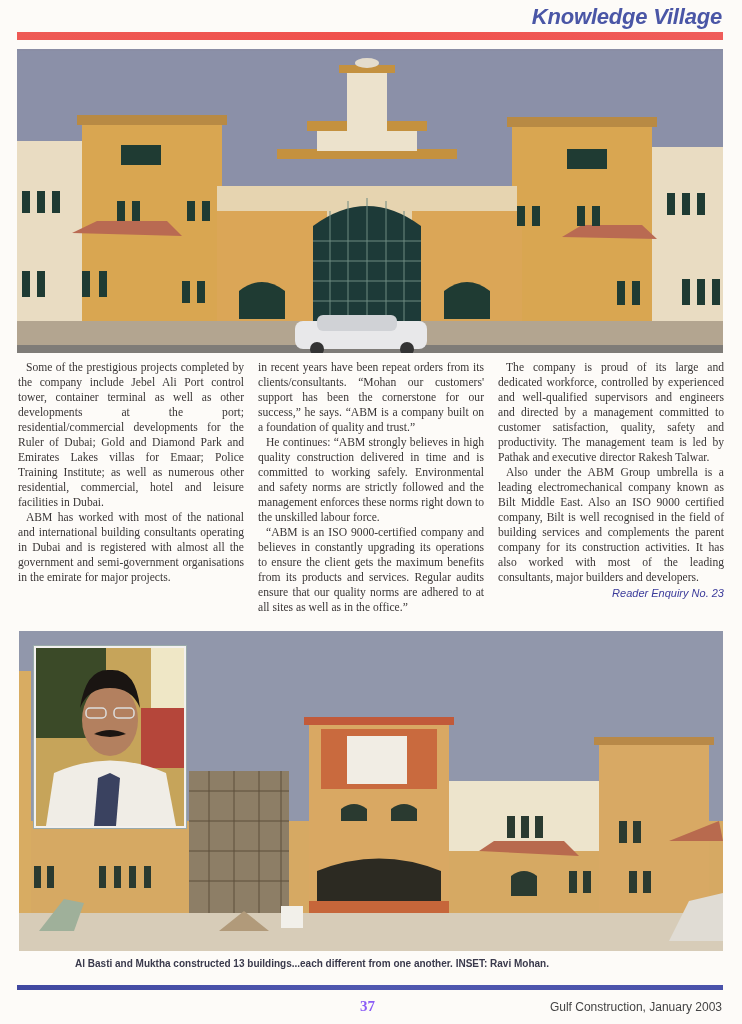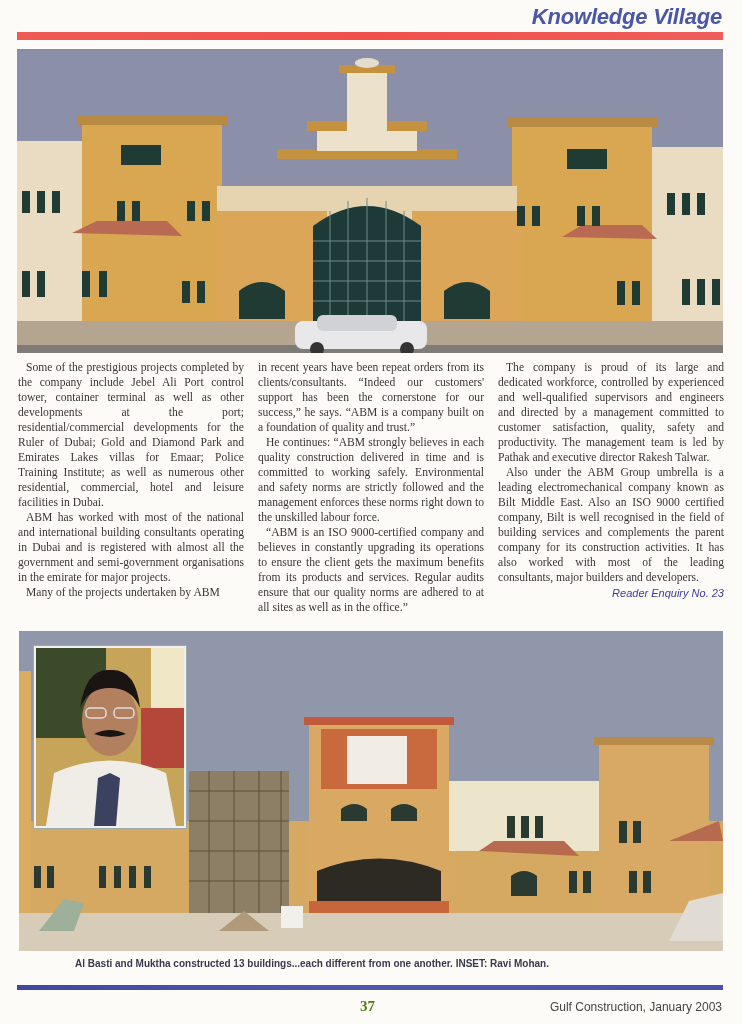--- a/index.html
+++ b/index.html
@@ -15,21 +15,21 @@
   .inset svg{display:block;width:100%;height:100%;}
   .col{position:absolute;top:360px;width:226px;font-size:11.6px;line-height:15px;text-align:justify;}
   .col p{margin:0;text-indent:8px;}
   .col p.noindent{text-indent:0;}
   .col1{left:18px;}
   .col2{left:258px;}
   .col3{left:498px;}
   .reader{font-family:"Liberation Sans","DejaVu Sans",sans-serif;font-weight:normal;font-style:italic;font-size:11px;color:#3a3a9a;text-align:right;margin-top:1px;}
   .caption{position:absolute;left:0;width:624px;top:958px;text-align:center;font-family:"Liberation Sans","DejaVu Sans",sans-serif;font-weight:bold;font-size:10px;color:#3a3a4c;}
   .bottom-bar{position:absolute;left:17px;top:985px;width:706px;height:5px;background:linear-gradient(90deg,#4048a0,#5058b0 50%,#4a52aa);}
-  .page-num{position:absolute;left:360px;top:998px;font-size:15px;font-weight:bold;color:#4d7c0f;}
+  .page-num{position:absolute;left:360px;top:998px;font-size:15px;font-weight:bold;color:#8b5cf6;}
   .pub{position:absolute;right:20px;top:1000px;font-size:12px;color:#444;font-family:"Liberation Sans","DejaVu Sans",sans-serif;}
 </style>
 </head>
 <body>
 
 <div class="section-title">Knowledge Village</div>
 <div class="top-bar"></div>
 <div class="top-rule"></div>
 
 <div class="photo photo-top">
@@ -109,26 +109,25 @@
     <rect x="278" y="270" width="132" height="28" rx="8" fill="#e8e8ea"></rect>
     <rect x="300" y="264" width="80" height="16" rx="6" fill="#d0d2d6"></rect>
     <circle cx="300" cy="298" r="7" fill="#333"></circle>
       <circle cx="390" cy="298" r="7" fill="#333"></circle>
   </svg>
 </div>
 
 <div class="col col1">
   <p>Some of the prestigious projects completed by the company include Jebel Ali Port control tower, container terminal as well as other developments at the port; residential/commercial developments for the Ruler of Dubai; Gold and Diamond Park and Emirates Lakes villas for Emaar; Police Training Institute; as well as numerous other residential, commercial, hotel and leisure facilities in Dubai.</p>
   <p>ABM has worked with most of the national and international building consultants operating in Dubai and is registered with almost all the government and semi-government organisations in the emirate for major projects.</p>
-  <p>Many of the projects undertaken by ABM</p>
 </div>
 
 <div class="col col2">
-  <p class="noindent">in recent years have been repeat orders from its clients/consultants. “Indeed our customers' support has been the cornerstone for our success,” he says. “ABM is a company built on a foundation of quality and trust.”</p>
-  <p>He continues: “ABM strongly believes in each quality construction delivered in time and is committed to working safely. Environmental and safety norms are strictly followed and the management enforces these norms right down to the unskilled labour force.</p>
+  <p class="noindent">in recent years have been repeat orders from its clients/consultants. “Mohan our customers' support has been the cornerstone for our success,” he says. “ABM is a company built on a foundation of quality and trust.”</p>
+  <p>He continues: “ABM strongly believes in high quality construction delivered in time and is committed to working safely. Environmental and safety norms are strictly followed and the management enforces these norms right down to the unskilled labour force.</p>
   <p>“ABM is an ISO 9000-certified company and believes in constantly upgrading its operations to ensure the client gets the maximum benefits from its products and services. Regular audits ensure that our quality norms are adhered to at all sites as well as in the office.”</p>
 </div>
 
 <div class="col col3">
   <p>The company is proud of its large and dedicated workforce, controlled by experienced and well-qualified supervisors and engineers and directed by a management committed to customer satisfaction, quality, safety and productivity. The management team is led by Pathak and executive director Rakesh Talwar.</p>
   <p>Also under the ABM Group umbrella is a leading electromechanical company known as Bilt Middle East. Also an ISO 9000 certified company, Bilt is well recognised in the field of building services and complements the parent company for its construction activities. It has also worked with most of the leading consultants, major builders and developers.</p>
   <div class="reader">Reader Enquiry No. 23</div>
 </div>
 
 <div class="photo photo-bottom">

